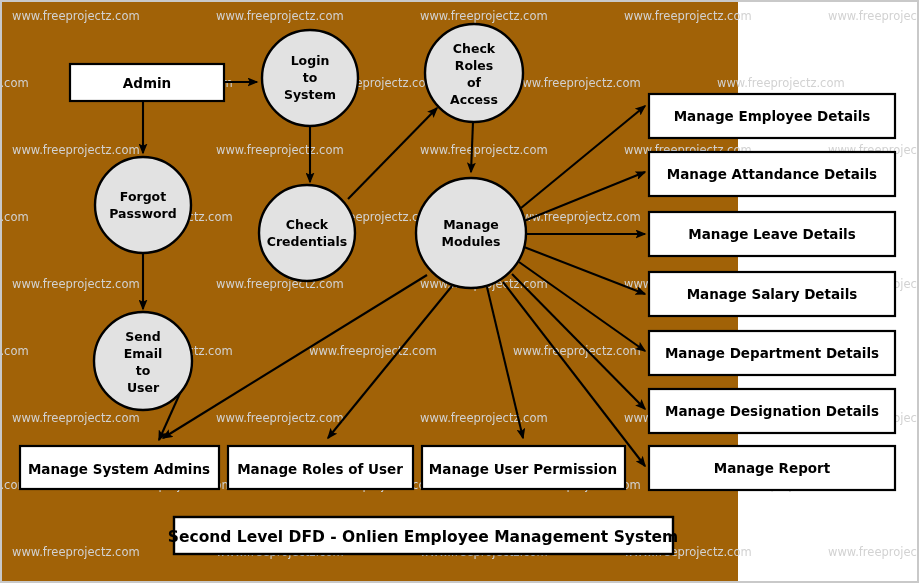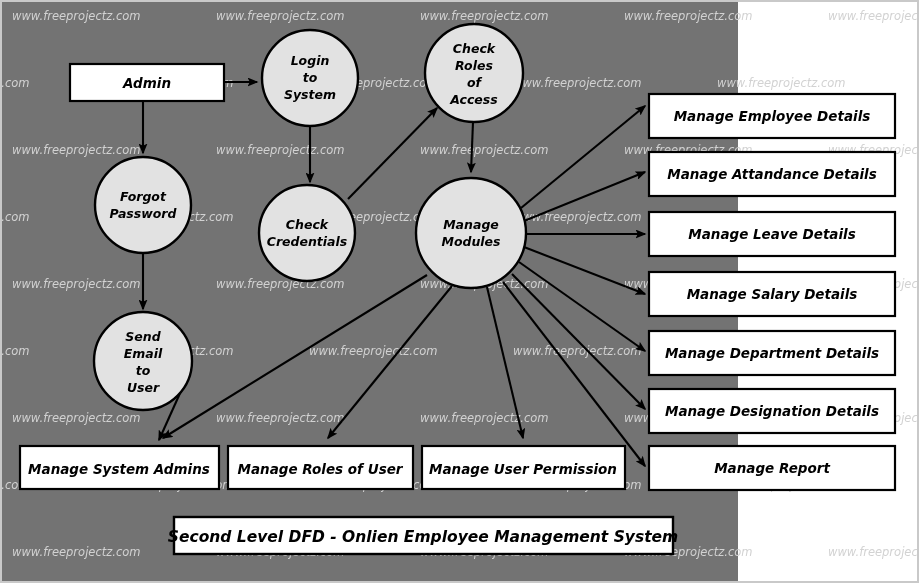--- a/index.html
+++ b/index.html
@@ -1,20 +1,20 @@
 <!DOCTYPE html>
 <html><head>
 <meta charset="utf-8">
 <style>
   html,body{margin:0;padding:0;background:#ffffff;}
   body{
     font-family:"DejaVu Sans","Liberation Sans",sans-serif;
     width:919px;height:583px;overflow:hidden;position:relative;
   }
-  #stage{position:relative;width:738px;height:583px;background:#737373;font-style:italic;}
+  #stage{position:relative;width:738px;height:583px;background:#a16207;}
   #watermarks{position:absolute;left:0;top:0;width:919px;height:583px;
     pointer-events:none;z-index:1;overflow:hidden;}
   .wm{position:absolute;color:#d2d2d2;font-size:11.5px;white-space:nowrap;
       font-family:"DejaVu Sans","Liberation Sans",sans-serif;letter-spacing:0px;}
   #diagram{position:absolute;left:0;top:0;z-index:2;}
   .proc-circle{fill:#e2e2e2;stroke:#000000;stroke-width:2.4;}
   .ent-box{fill:#ffffff;stroke:#000000;stroke-width:2.2;}
   .title-box{fill:#ffffff;stroke:#000000;stroke-width:2.4;}
   .flow{stroke:#000000;stroke-width:2.1;fill:none;}
   .lbl{font-family:"DejaVu Sans","Liberation Sans",sans-serif;

